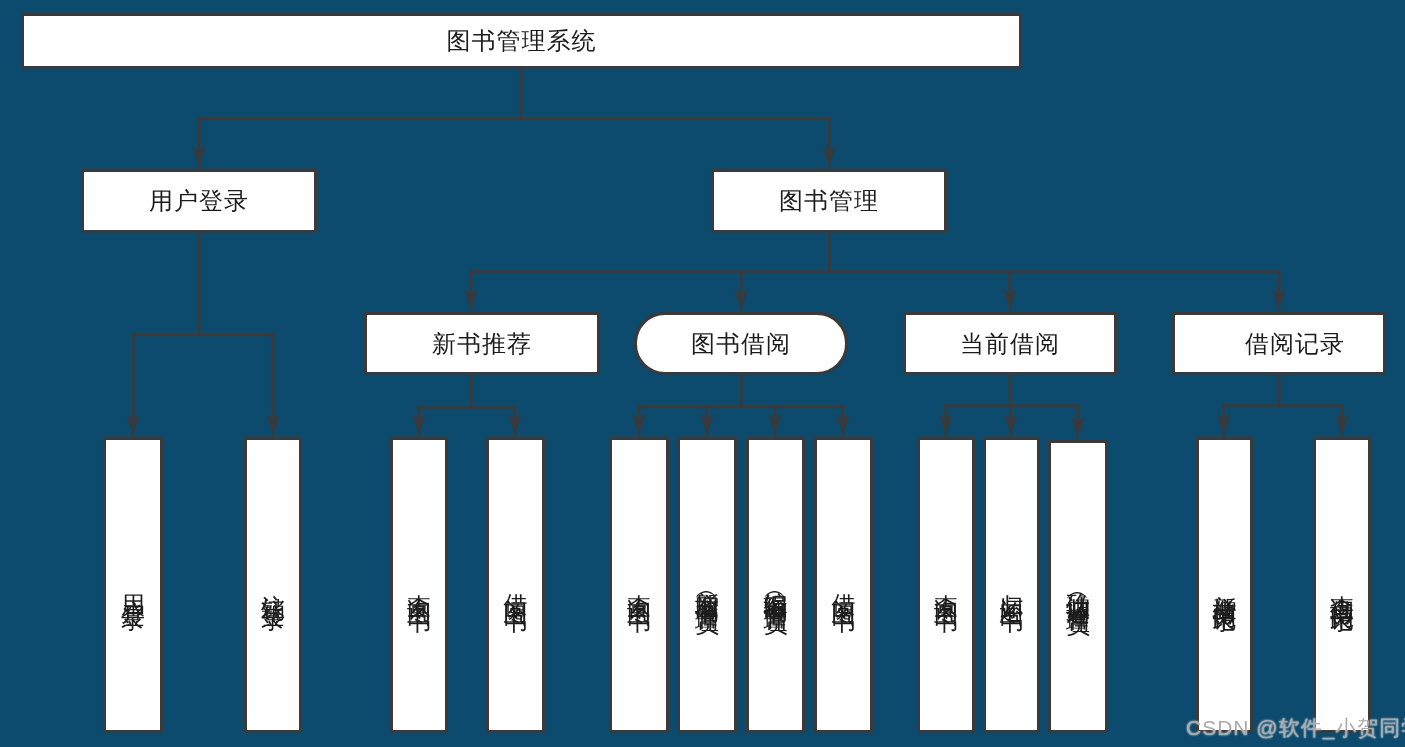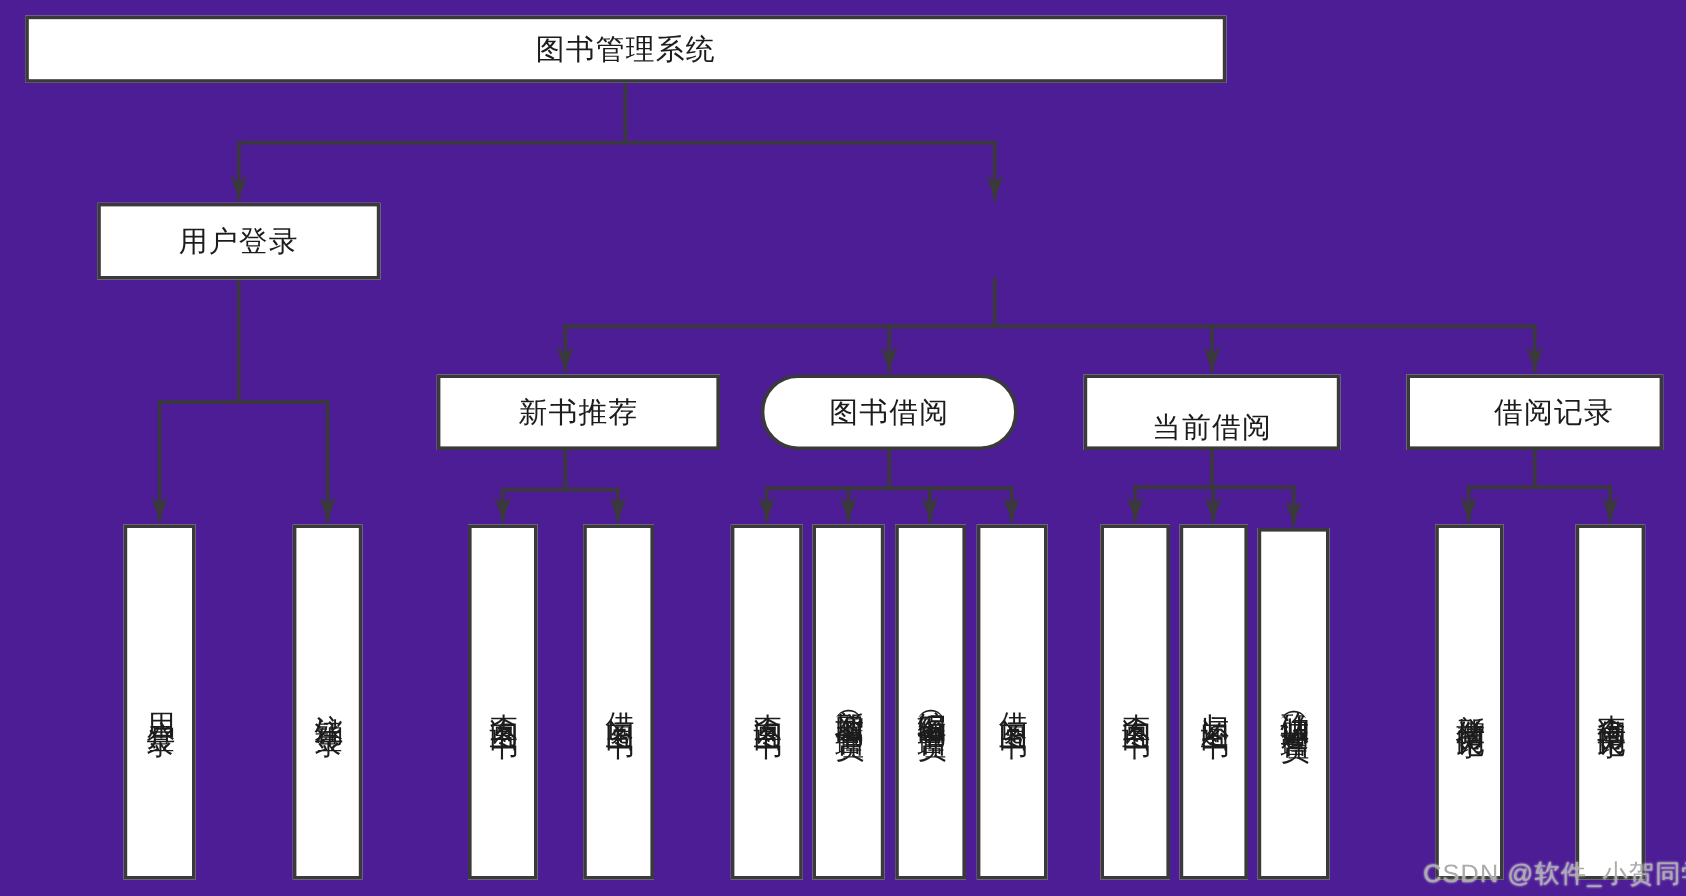--- a/index.html
+++ b/index.html
@@ -1,17 +1,17 @@
 <!DOCTYPE html>
 <html><head>
 <meta charset="utf-8">
 <style>
   html,body{margin:0;padding:0;background:#ffffff;}
   body{font-family:"Liberation Sans","DejaVu Sans",sans-serif;}
-  #canvas{position:relative;width:1405px;height:747px;background:#4c1d95;overflow:hidden;}
+  #canvas{position:relative;width:1405px;height:747px;background:#0c4a6e;overflow:hidden;}
   svg.connectors{position:absolute;left:0;top:0;width:1405px;height:747px;}
   .node{
     position:absolute;box-sizing:border-box;background:#ffffff;
     border:3px solid #3a3a3a;display:flex;align-items:center;justify-content:center;
     color:#1c1c1c;font-size:24px;letter-spacing:1px;z-index:2;
   }
   .vnode{
     position:absolute;box-sizing:border-box;background:#ffffff;
     border:3px solid #3a3a3a;display:flex;align-items:center;justify-content:center;
     color:#1c1c1c;font-size:24px;z-index:2;
@@ -74,28 +74,31 @@
     </g>
   </svg>
 
   <div class="node" style="left:21px;top:13px;width:1001px;height:56px;">
     <span>图书管理系统</span>
   </div>
 
   <div class="node" style="left:81px;top:169px;width:236px;height:64px;">
     <span>用户登录</span>
   </div>
+  <div class="node" style="left:711px;top:169px;width:236px;height:64px;">
+    <span>图书管理</span>
+  </div>
 
   <div class="node" style="left:364px;top:312px;width:236px;height:63px;">
     <span>新书推荐</span>
   </div>
   <div class="node" style="left:634px;top:312px;width:214px;height:63px;border-radius:31px;">
     <span>图书借阅</span>
   </div>
-  <div class="node" style="left:903px;top:312px;width:214px;height:63px;align-items:flex-end;">
+  <div class="node" style="left:903px;top:312px;width:214px;height:63px;">
     <span>当前借阅</span>
   </div>
   <div class="node" style="left:1172px;top:312px;width:214px;height:63px;padding-left:32px;">
     <span>借阅记录</span>
   </div>
 
   <div class="vnode" style="left:103px;top:437px;width:60px;height:296px;">
     <span class="vtext">用户登录</span>
   </div>
   <div class="vnode" style="left:244px;top:437px;width:58px;height:296px;">

